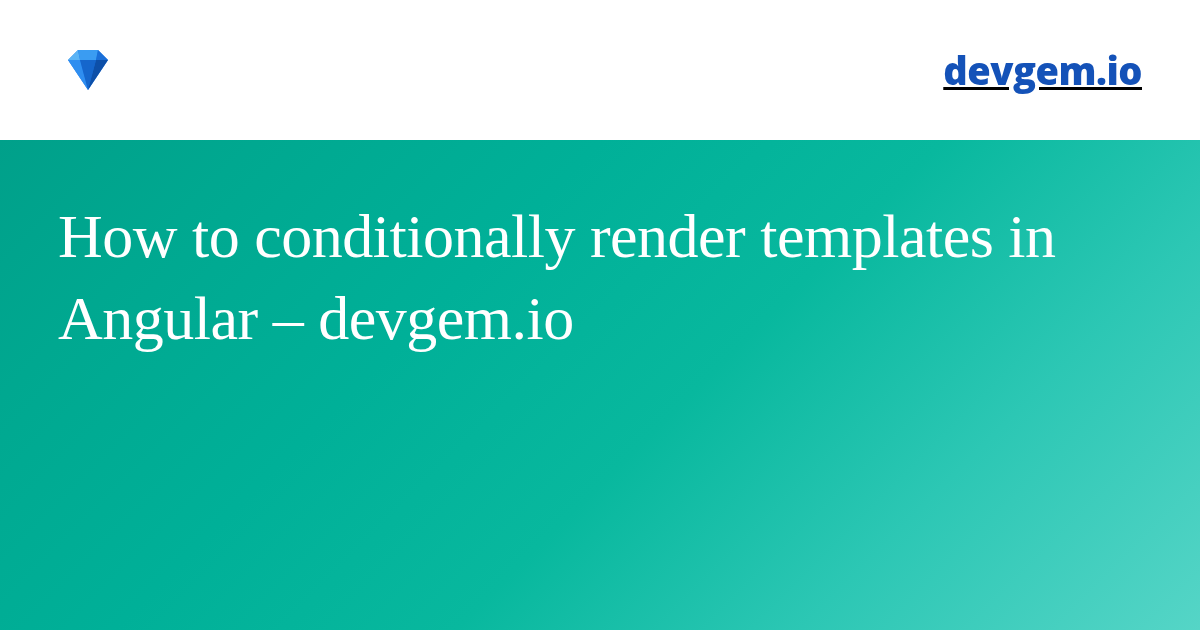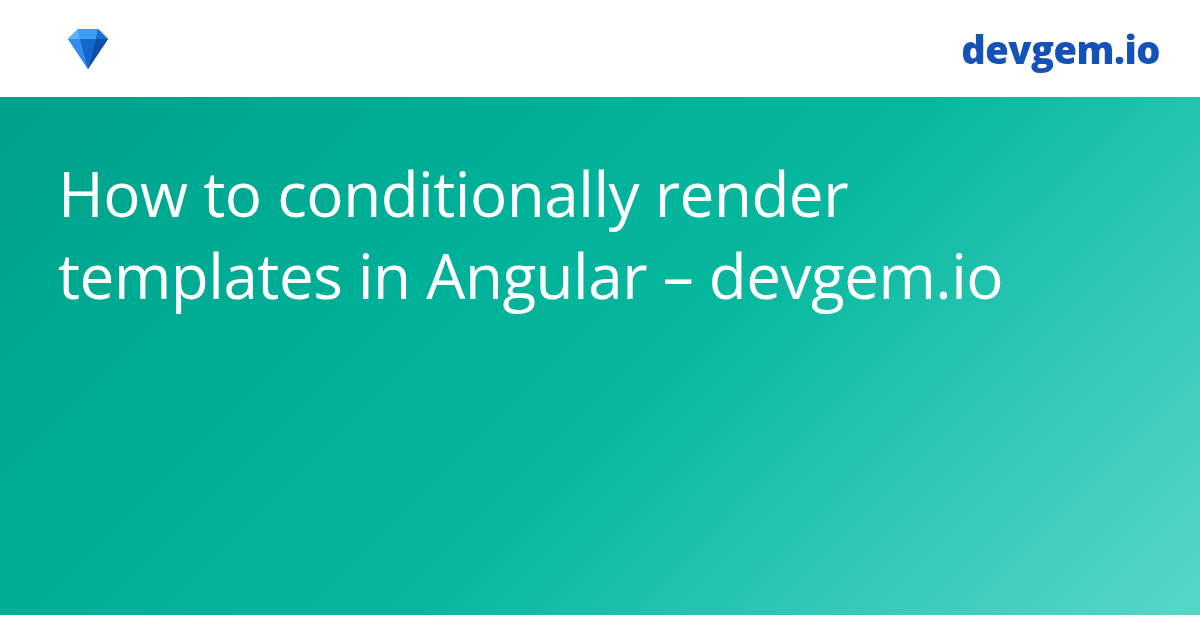--- a/index.html
+++ b/index.html
@@ -11,26 +11,27 @@
     body {
       width: 1200px;
       height: 630px;
       font-family: -apple-system, BlinkMacSystemFont, "Segoe UI", "Open Sans", Helvetica, Arial, sans-serif;
       overflow: hidden;
       background: #ffffff;
     }
 
     .header {
       width: 100%;
-      height: 97px;
+      height: 140px;
       background: #ffffff;
       display: flex;
       align-items: center;
       justify-content: space-between;
-      padding: 0 40px 0 58px;
+      padding: 0 58px 0 58px;
+      text-decoration: underline;
     }
 
     .logo-wrap {
       display: flex;
       align-items: center;
     }
 
     .brand {
       font-size: 38px;
       font-weight: 800;
@@ -47,20 +48,21 @@
       align-items: flex-start;
     }
 
     .hero-title {
       color: #ffffff;
       font-size: 62px;
       font-weight: 400;
       line-height: 1.32;
       letter-spacing: -0.5px;
       max-width: 1000px;
+      font-family: Liberation Serif, serif;
     }
   </style>
 </head>
 <body>
 
 <div class="header">
   <div class="logo-wrap">
     <svg width="60" height="48" viewBox="0 0 60 48">
 
       <polygon points="10,14 20,4 40,4 50,14 30,44" fill="#1d7ef0"></polygon>

